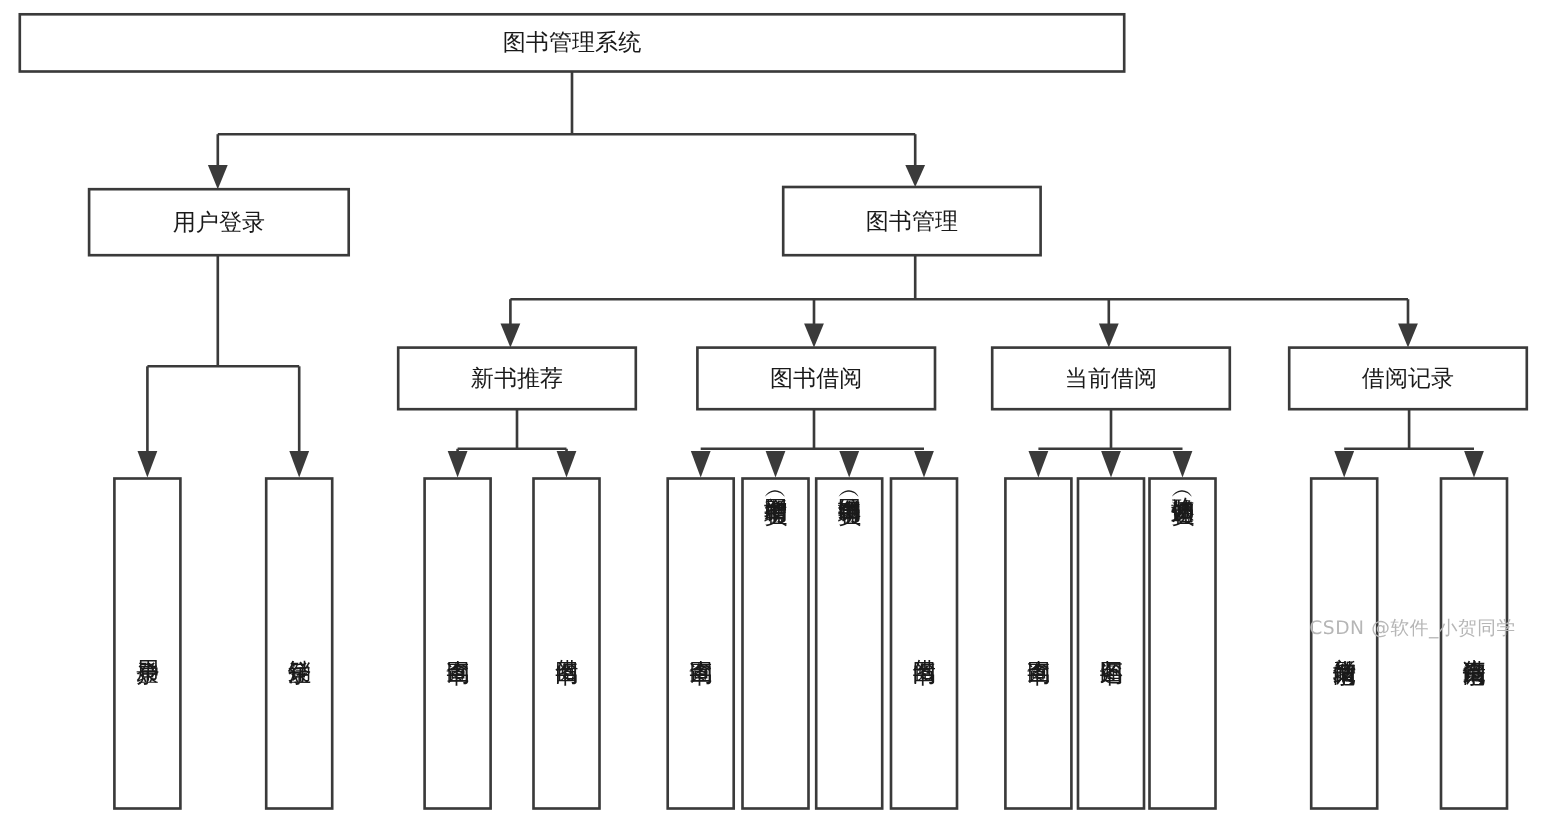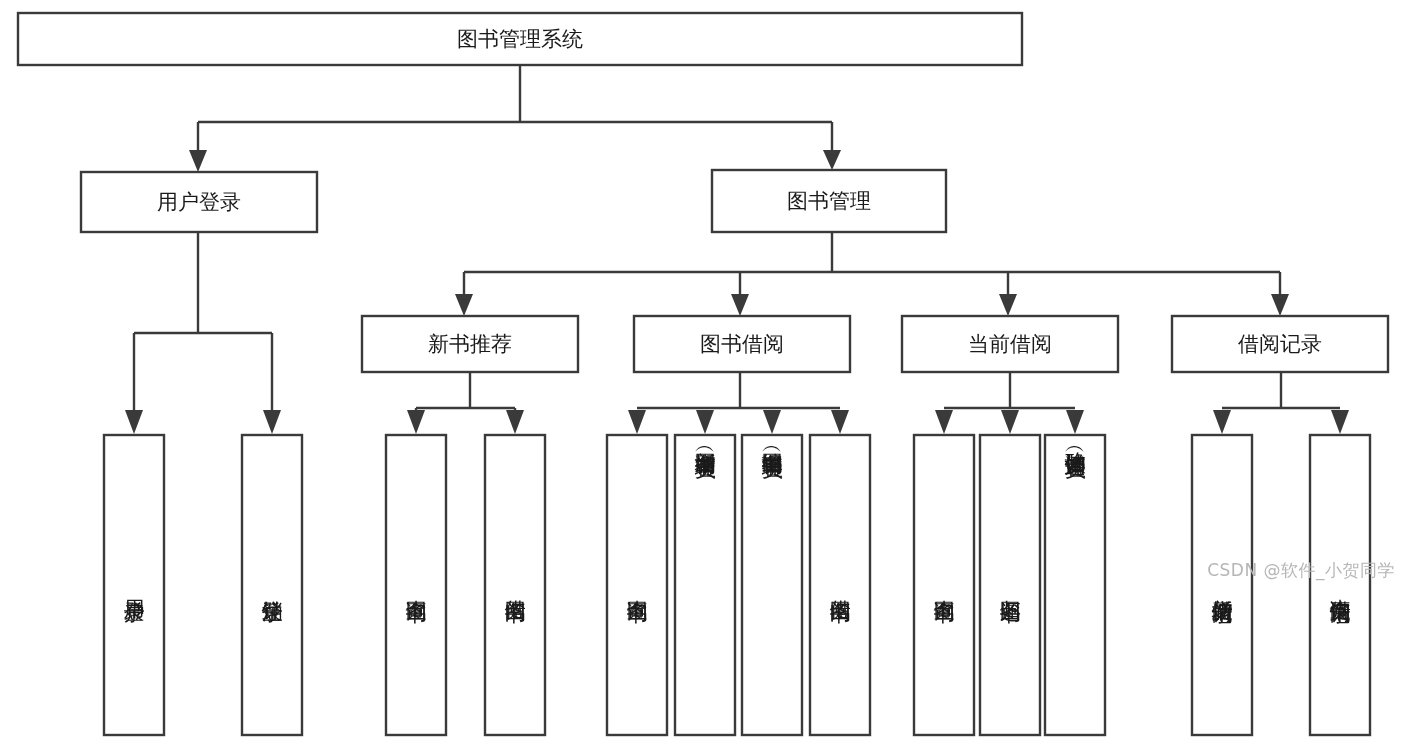--- a/index.html
+++ b/index.html
@@ -64,21 +64,21 @@
     line-height: 1.08;
     color: #1a1a1a;
     writing-mode: vertical-rl;
     text-orientation: upright;
     letter-spacing: 1px;
     text-align: center;
     white-space: nowrap;
   }
   .watermark {
     position: absolute;
-    right: 10px;
+    right: 27px;
     bottom: 6px;
     font-family: "DejaVu Sans", "Liberation Sans", sans-serif;
     font-size: 17px;
     color: #b6b6b6;
     letter-spacing: 0.5px;
     white-space: nowrap;
     pointer-events: none;
   }
 </style>
 </head>

